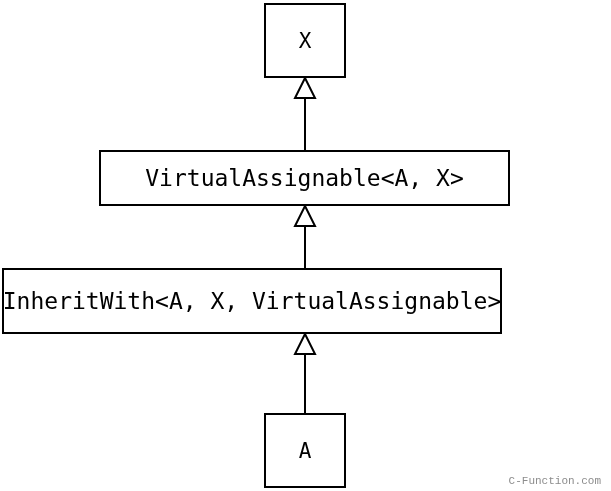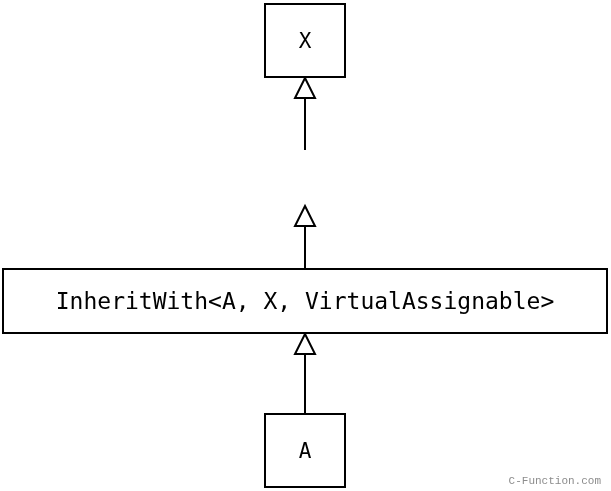--- a/index.html
+++ b/index.html
@@ -39,21 +39,21 @@
   #node-virtualassignable {
     left: 99px;
     top: 150px;
     width: 411px;
     height: 56px;
     font-size: 23px;
   }
   #node-inheritwith {
     left: 2px;
     top: 268px;
-    width: 606px;
+    width: 500px;
     height: 66px;
     font-size: 23px;
   }
   #node-a {
     left: 264px;
     top: 413px;
     width: 82px;
     height: 75px;
     font-size: 21px;
   }
@@ -96,20 +96,23 @@
     <g>
       <line x1="305" y1="413" x2="305" y2="354" stroke="#000000" stroke-width="2"></line>
       <polygon points="305,334 315,354 295,354" fill="#ffffff" stroke="#000000" stroke-width="2" stroke-linejoin="miter"></polygon>
     </g>
   </svg>
 
   <div class="node-box" id="node-x">
     <span>X</span>
   </div>
 
+  <div class="node-box" id="node-virtualassignable">
+    <span>VirtualAssignable&lt;A, X&gt;</span>
+  </div>
 
   <div class="node-box" id="node-inheritwith">
     <span>InheritWith&lt;A, X, VirtualAssignable&gt;</span>
   </div>
 
   <div class="node-box" id="node-a">
     <span>A</span>
   </div>
 
   <div class="watermark">C-Function.com</div>

